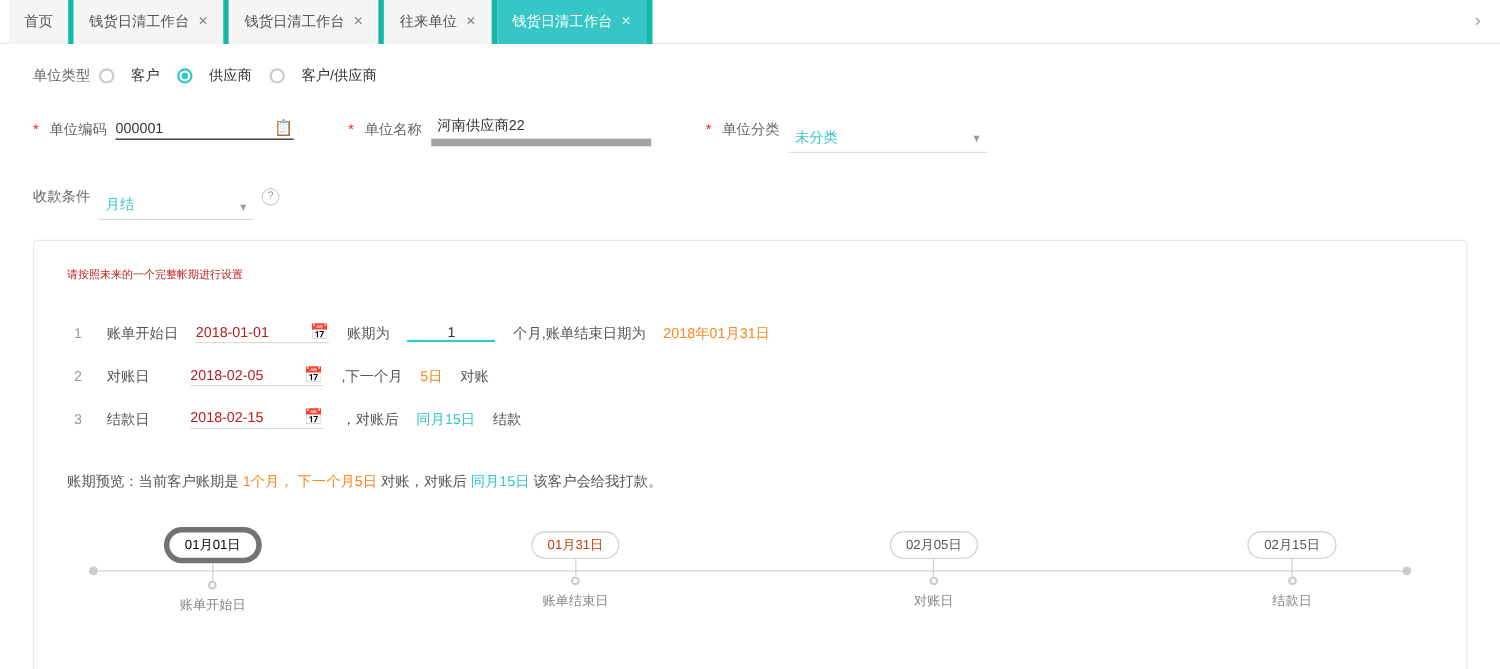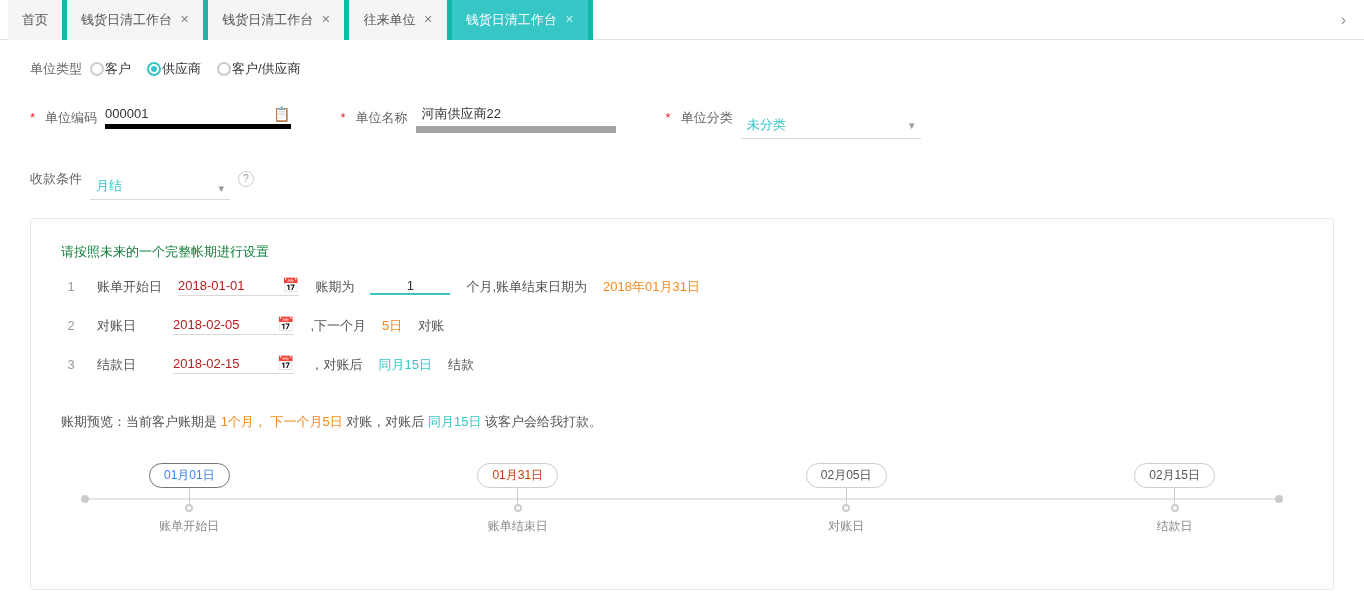--- a/index.html
+++ b/index.html
@@ -77,21 +77,21 @@
 
     
     .radio-group {
       display: flex;
       align-items: center;
       gap: 16px;
     }
     .radio-item {
       display: flex;
       align-items: center;
-      gap: 1px;
+      gap: 15px;
       cursor: pointer;
     }
     .radio-circle {
       width: 14px;
       height: 14px;
       border-radius: 50%;
       border: 2px solid #ccc;
       display: inline-block;
       position: relative;
     }
@@ -117,24 +117,23 @@
       font-size: 13px;
       outline: none;
       color: #333;
       background: transparent;
       width: 160px;
     }
     .text-input.wide { width: 200px; }
 
     .input-with-icon {
       display: flex;
-      align-items: flex-start;
-      border-bottom: 5px solid #000000;
+      align-items: flex-end;
+      border-bottom: 1px solid #000000;
       padding-bottom: 2px;
-      gap: 24px;
     }
     .input-with-icon input {
       border: none;
       outline: none;
       font-size: 13px;
       color: #333;
       background: transparent;
       width: 150px;
     }
     .input-icon {
@@ -183,23 +182,23 @@
     }
 
     
     .period-box {
       border: 1px solid #e8e8e8;
       border-radius: 4px;
       padding: 24px 30px;
       margin-top: 10px;
     }
     .period-title {
-      font-size: 13px;
-      color: #15803d;
-      margin-bottom: 16px;
+      font-size: 10px;
+      color: #b91c1c;
+      margin-bottom: 36px;
     }
 
     .period-row {
       display: flex;
       align-items: center;
       margin-bottom: 20px;
       gap: 16px;
     }
     .period-num {
       width: 20px;
@@ -401,21 +400,21 @@
 
     <div class="timeline-container">
       <div style="display:flex; align-items:center; position:relative;">
 
         <div style="width:8px; height:8px; border-radius:50%; background:#ccc; flex-shrink:0;"></div>
         <div style="flex:1; display:flex; justify-content:space-between; align-items:center; position:relative;">
 
           <div style="position:absolute; top:50%; left:0; right:0; height:1px; background:#ccc; transform:translateY(-50%);"></div>
 
           <div style="display:flex; flex-direction:column; align-items:center; position:relative; z-index:1; margin-left:60px;">
-            <div style="border:1px solid #737373; border-radius:20px; padding:3px 14px; font-size:12px; color:#3b82f6; background:#fff; white-space:nowrap;">01月01日</div>
+            <div style="border:5px solid #737373; border-radius:20px; padding:3px 14px; font-size:12px; color:#000000; background:#fff; white-space:nowrap;">01月01日</div>
             <div style="width:1px; height:16px; background:#ccc;"></div>
             <div style="width:8px; height:8px; border-radius:50%; background:#fff; border:2px solid #ccc;"></div>
             <div style="font-size:12px; color:#888; margin-top:6px; white-space:nowrap;">账单开始日</div>
           </div>
 
           <div style="display:flex; flex-direction:column; align-items:center; position:relative; z-index:1;">
             <div style="border:1px solid #ccc; border-radius:20px; padding:3px 14px; font-size:12px; color:#c2410c; background:#fff; white-space:nowrap;">01月31日</div>
             <div style="width:1px; height:16px; background:#ccc;"></div>
             <div style="width:8px; height:8px; border-radius:50%; background:#fff; border:2px solid #ccc;"></div>
             <div style="font-size:12px; color:#888; margin-top:6px; white-space:nowrap;">账单结束日</div>

